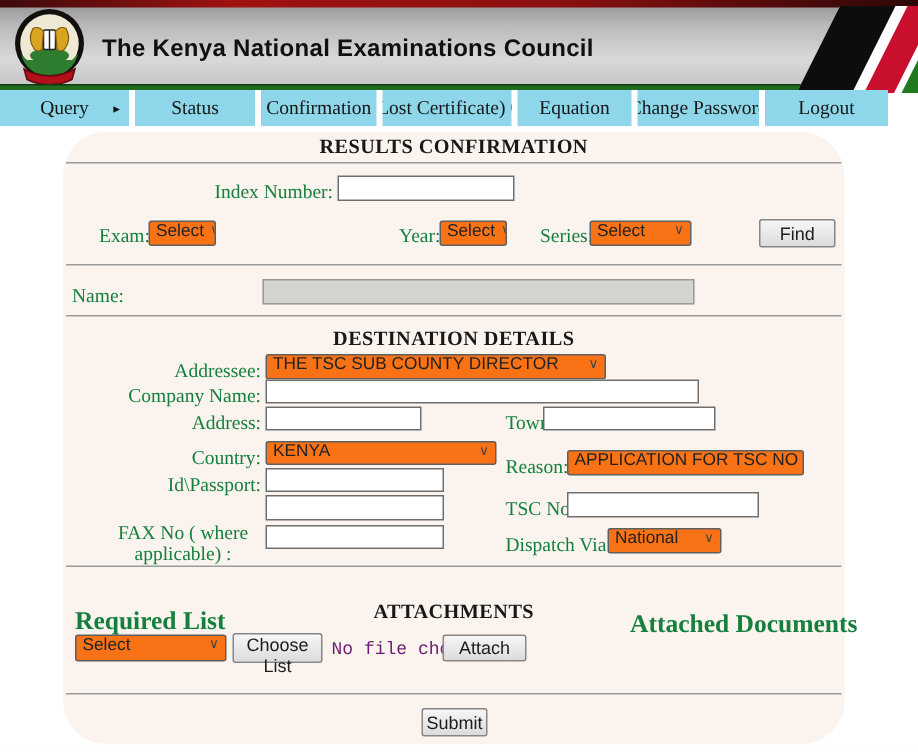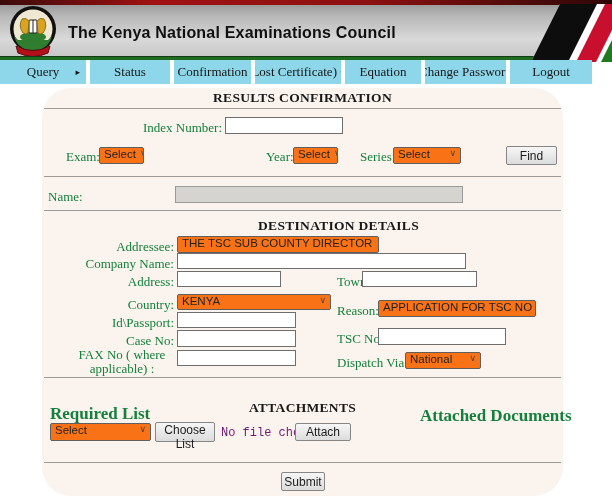--- a/index.html
+++ b/index.html
@@ -129,24 +129,24 @@
 
   <button class="btn" style="left:464px;top:58px;width:51px;height:19px;">Find</button>
 
   <div class="hr" style="top:88px;"></div>
 
   <div class="lbl" style="left:6px;top:101px;">Name:</div>
   <input class="inp gray" style="left: 133px; top: 98px; width: 288px; height: 17px;" disabled="">
 
   <div class="hr" style="top:122px;"></div>
 
-  <div class="hdg" style="top:130px;padding-left:36px;">DESTINATION DETAILS</div>
+  <div class="hdg" style="top:130px;">DESTINATION DETAILS</div>
 
   <div class="lbl lbl-r" style="left:32px;top:151px;width:100px;">Addressee:</div>
-  <div class="sel" style="left:135px;top:148px;width:202px;height:17px;">
+  <div class="sel" style="left:135px;top:148px;width:227px;height:17px;">
     <span>THE TSC SUB COUNTY DIRECTOR</span>
     <span class="chev">∨</span>
   </div>
 
   <div class="lbl lbl-r" style="left:32px;top:168px;width:100px;">Company Name:</div>
   <input class="inp" style="left: 135px; top: 165px; width: 289px; height: 16px;">
 
   <div class="lbl lbl-r" style="left:32px;top:186px;width:100px;">Address:</div>
   <input class="inp" style="left: 135px; top: 183px; width: 104px; height: 16px;">
   <div class="lbl" style="left:295px;top:186px;">Town:</div>
@@ -159,21 +159,20 @@
   </div>
   <div class="lbl" style="left:295px;top:215px;">Reason:</div>
   <div class="sel" style="left:336px;top:212px;width:158px;height:17px;">
     <span>APPLICATION FOR TSC NO</span>
 
   </div>
 
   <div class="lbl lbl-r" style="left:32px;top:227px;width:100px;">Id\Passport:</div>
   <input class="inp" style="left: 135px; top: 224px; width: 119px; height: 16px;">
 
-  <div class="lbl lbl-r" style="left:32px;top:245px;width:100px;">Case No:</div>
   <input class="inp" style="left: 135px; top: 242px; width: 119px; height: 17px;">
   <div class="lbl" style="left:295px;top:243px;">TSC No:</div>
   <input class="inp" style="left: 336px; top: 240px; width: 128px; height: 17px;">
 
   <div class="lbl" style="left:28px;top:260px;width:104px;text-align:center;white-space:normal;line-height:14px;">FAX No ( where applicable) :</div>
   <input class="inp" style="left: 135px; top: 262px; width: 119px; height: 16px;">
   <div class="lbl" style="left:295px;top:267px;">Dispatch Via :</div>
   <div class="sel" style="left:363px;top:264px;width:76px;height:17px;">
     <span>National</span>
     <span class="chev">∨</span>

